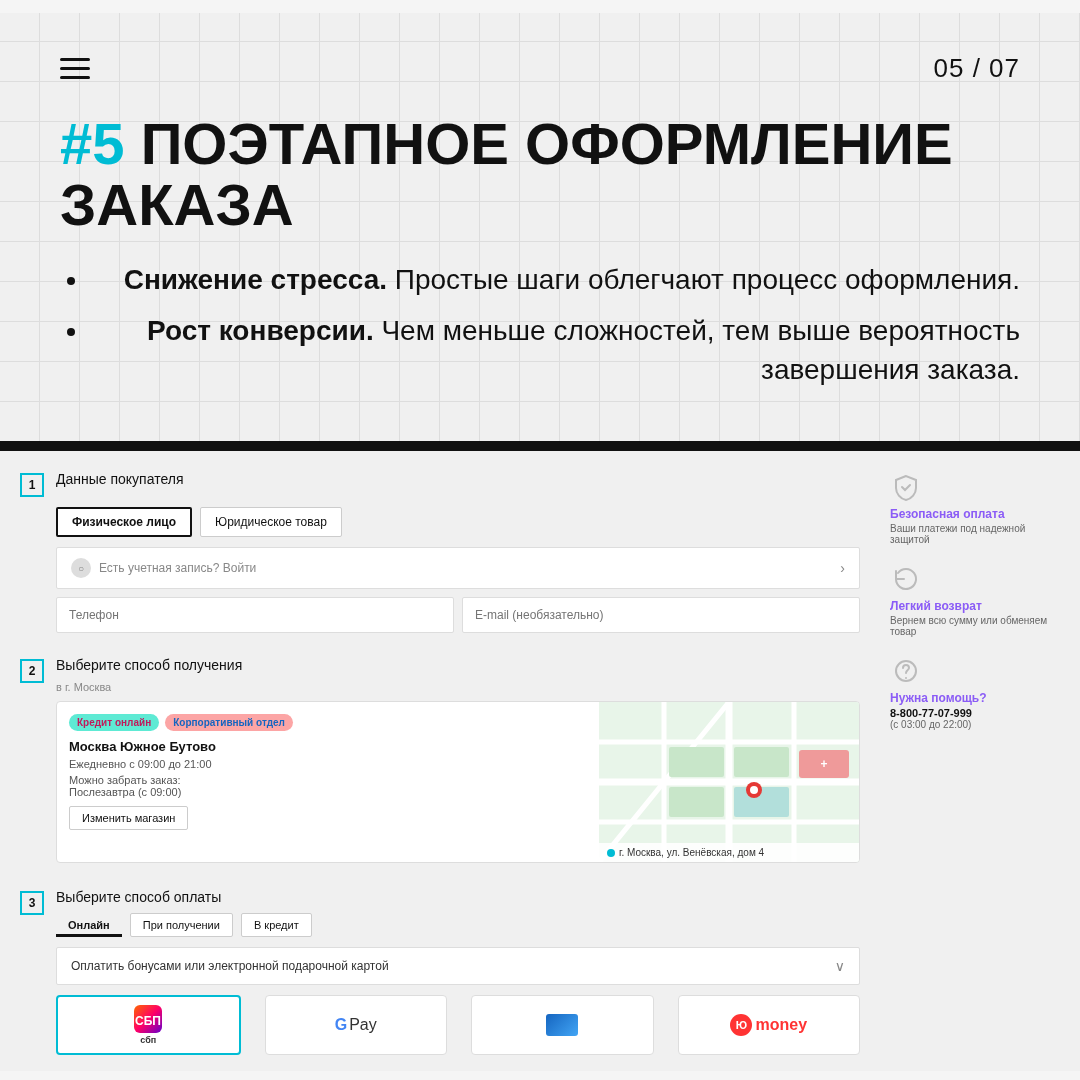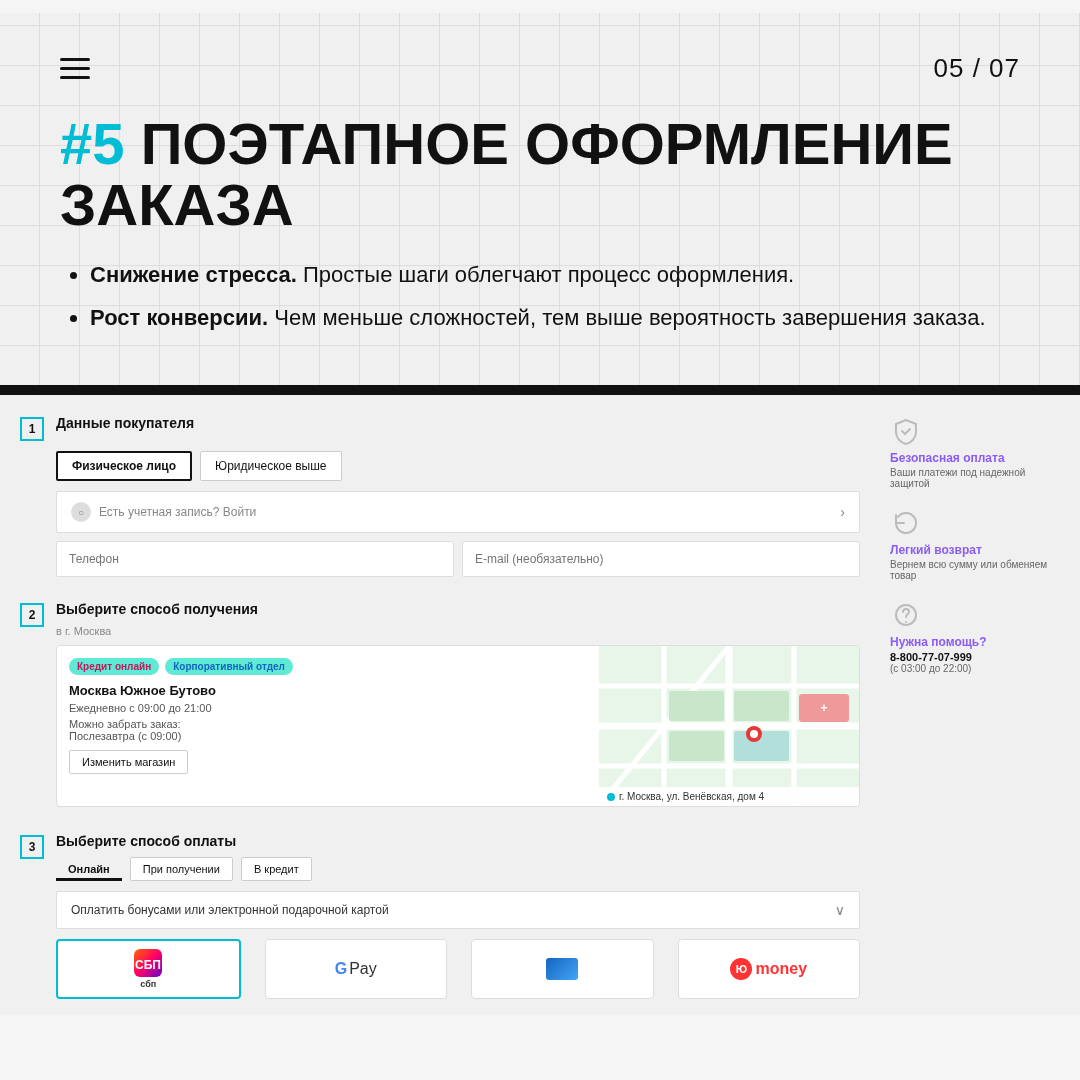--- a/index.html
+++ b/index.html
@@ -67,24 +67,25 @@
     .title-number {
       color: #00bcd4;
     }
 
     .bullets {
       list-style: disc;
       padding-left: 30px;
     }
 
     .bullets li {
-      font-size: 22px;
+      font-size: 28px;
       color: #111;
       margin-bottom: 12px;
       line-height: 1.4;
+      text-align: right;
     }
 
     .bullets li strong {
       font-weight: 900;
     }
 
     
     .divider-black {
       width: 100%;
       height: 10px;
@@ -129,21 +130,21 @@
       flex-shrink: 0;
       margin-top: 2px;
     }
 
     .step-content {
       flex: 1;
     }
 
     .step-title {
       font-size: 14px;
-      font-weight: 700;
+      font-weight: 400;
       color: #111;
       margin-bottom: 8px;
     }
 
     
     .tab-group {
       display: flex;
       gap: 8px;
       margin-bottom: 10px;
       margin-top: 20px;
@@ -268,21 +269,21 @@
       font-size: 10px;
       font-weight: 600;
     }
 
     .badge-pink {
       background: #5eead4;
       color: #c2185b;
     }
 
     .badge-blue {
-      background: #5eead4;
+      background: #fca5a5;
       color: #1565c0;
     }
 
     .map-store-name {
       font-size: 13px;
       font-weight: 700;
       color: #111;
       margin-bottom: 4px;
     }
 
@@ -533,21 +534,21 @@
 
   <div class="form-area">
 
     <div class="step-block">
       <div class="step-num">1</div>
       <div class="step-content">
         <div class="step-title">Данные покупателя</div>
 
         <div class="tab-group">
           <button class="tab-btn active">Физическое лицо</button>
-          <button class="tab-btn">Юридическое выше</button>
+          <button class="tab-btn">Юридическое товар</button>
         </div>
 
         <div class="login-row">
           <div class="login-row-left">
             <div class="user-circle">○</div>
             <span>Есть учетная запись? Войти</span>
           </div>
           <span class="chevron-right">›</span>
         </div>
 

